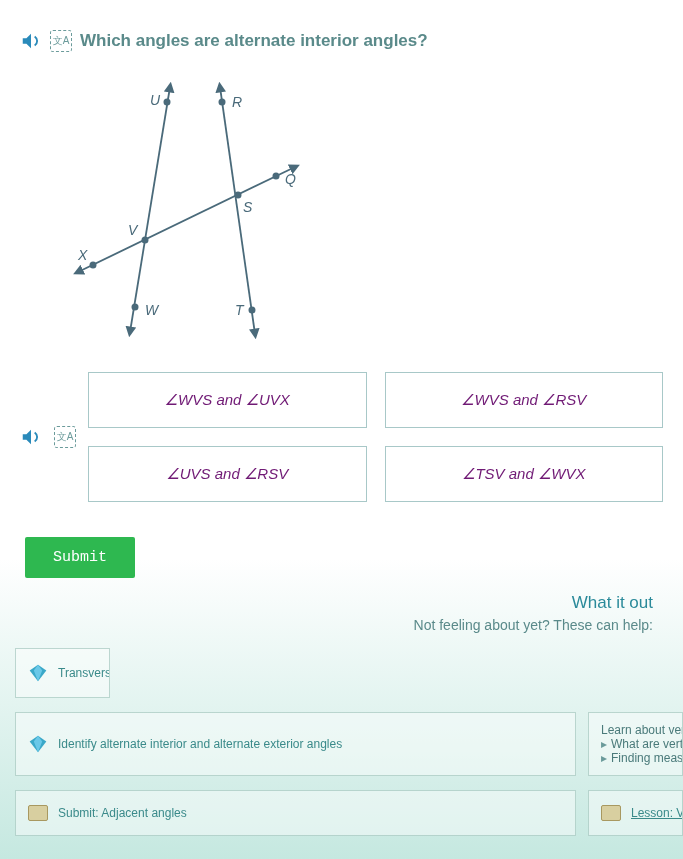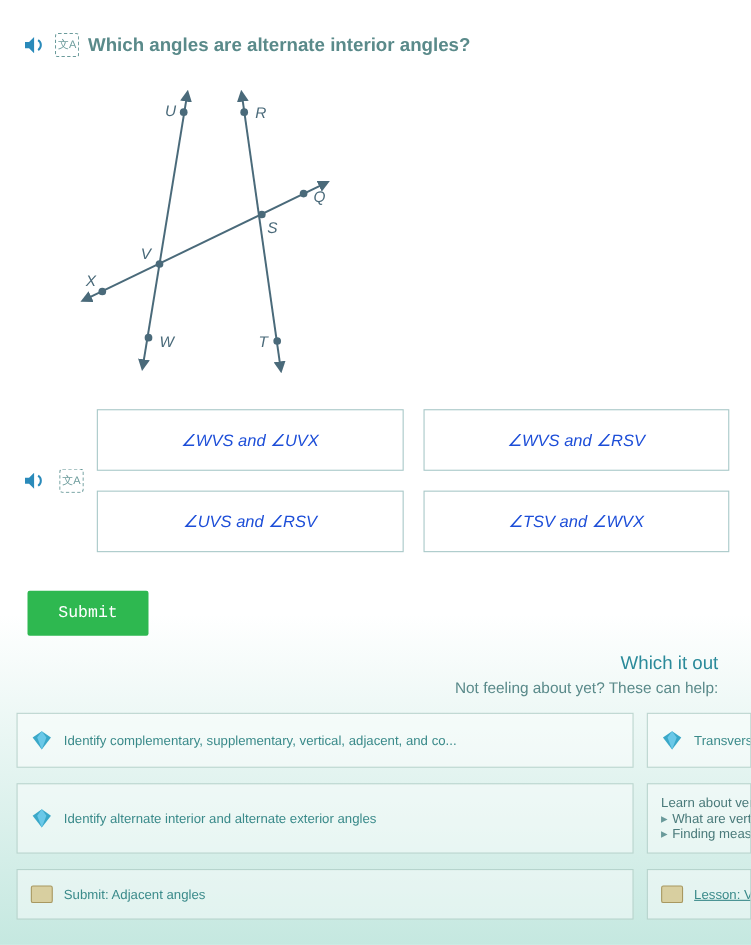--- a/index.html
+++ b/index.html
@@ -18,21 +18,21 @@
 .question-text { font-size: 17px; color: #5a8a8a; font-weight: bold; }
 .diagram { width: 280px; height: 280px; margin: 10px 0 20px 60px; position: relative; }
 .answers-row { display: flex; align-items: center; gap: 12px; padding: 0 20px; }
 .answer-grid { display: grid; grid-template-columns: 1fr 1fr; gap: 18px; flex: 1; }
 .answer-option {
   border: 1px solid #a8c8c8;
   background: #fff;
   padding: 18px 12px;
   text-align: center;
   font-size: 15px;
-  color: #1d4ed8;
+  color: #701a75;
   font-style: italic;
   cursor: pointer;
 }
 .submit-btn {
   background: #2eb850;
   color: #fff;
   border: none;
   padding: 12px 28px;
   font-size: 15px;
   margin: 35px 0 0 25px;
@@ -140,35 +140,26 @@
     <div class="answer-option">∠WVS and ∠UVX</div>
     <div class="answer-option">∠WVS and ∠RSV</div>
     <div class="answer-option">∠UVS and ∠RSV</div>
     <div class="answer-option">∠TSV and ∠WVX</div>
   </div>
 </div>
 
 <button class="submit-btn">Submit</button>
 
 <div class="workitout">
-  <div class="workitout-title">Which it out</div>
+  <div class="workitout-title">What it out</div>
   <div class="workitout-sub">Not feeling about yet? These can help:</div>
 </div>
 
 <div class="help-container">
   <div class="help-row">
-    <div class="help-card">
-      <span class="diamond-icon">
-        <svg viewBox="0 0 24 24" width="20" height="20">
-            <path fill="#3aa8c8" d="M12 2L22 9L12 22L2 9z"></path>
-            <path fill="#6ac8e8" d="M12 2L17 9L12 22L7 9z"></path>
-          </svg>
-      </span>
-      <span>Identify complementary, supplementary, vertical, adjacent, and co...</span>
-    </div>
     <div class="help-card narrow">
       <span class="diamond-icon">
         <svg viewBox="0 0 24 24" width="20" height="20">
             <path fill="#3aa8c8" d="M12 2L22 9L12 22L2 9z"></path>
             <path fill="#6ac8e8" d="M12 2L17 9L12 22L7 9z"></path>
           </svg>
       </span>
       <span>Transversals: n</span>
     </div>
   </div>

